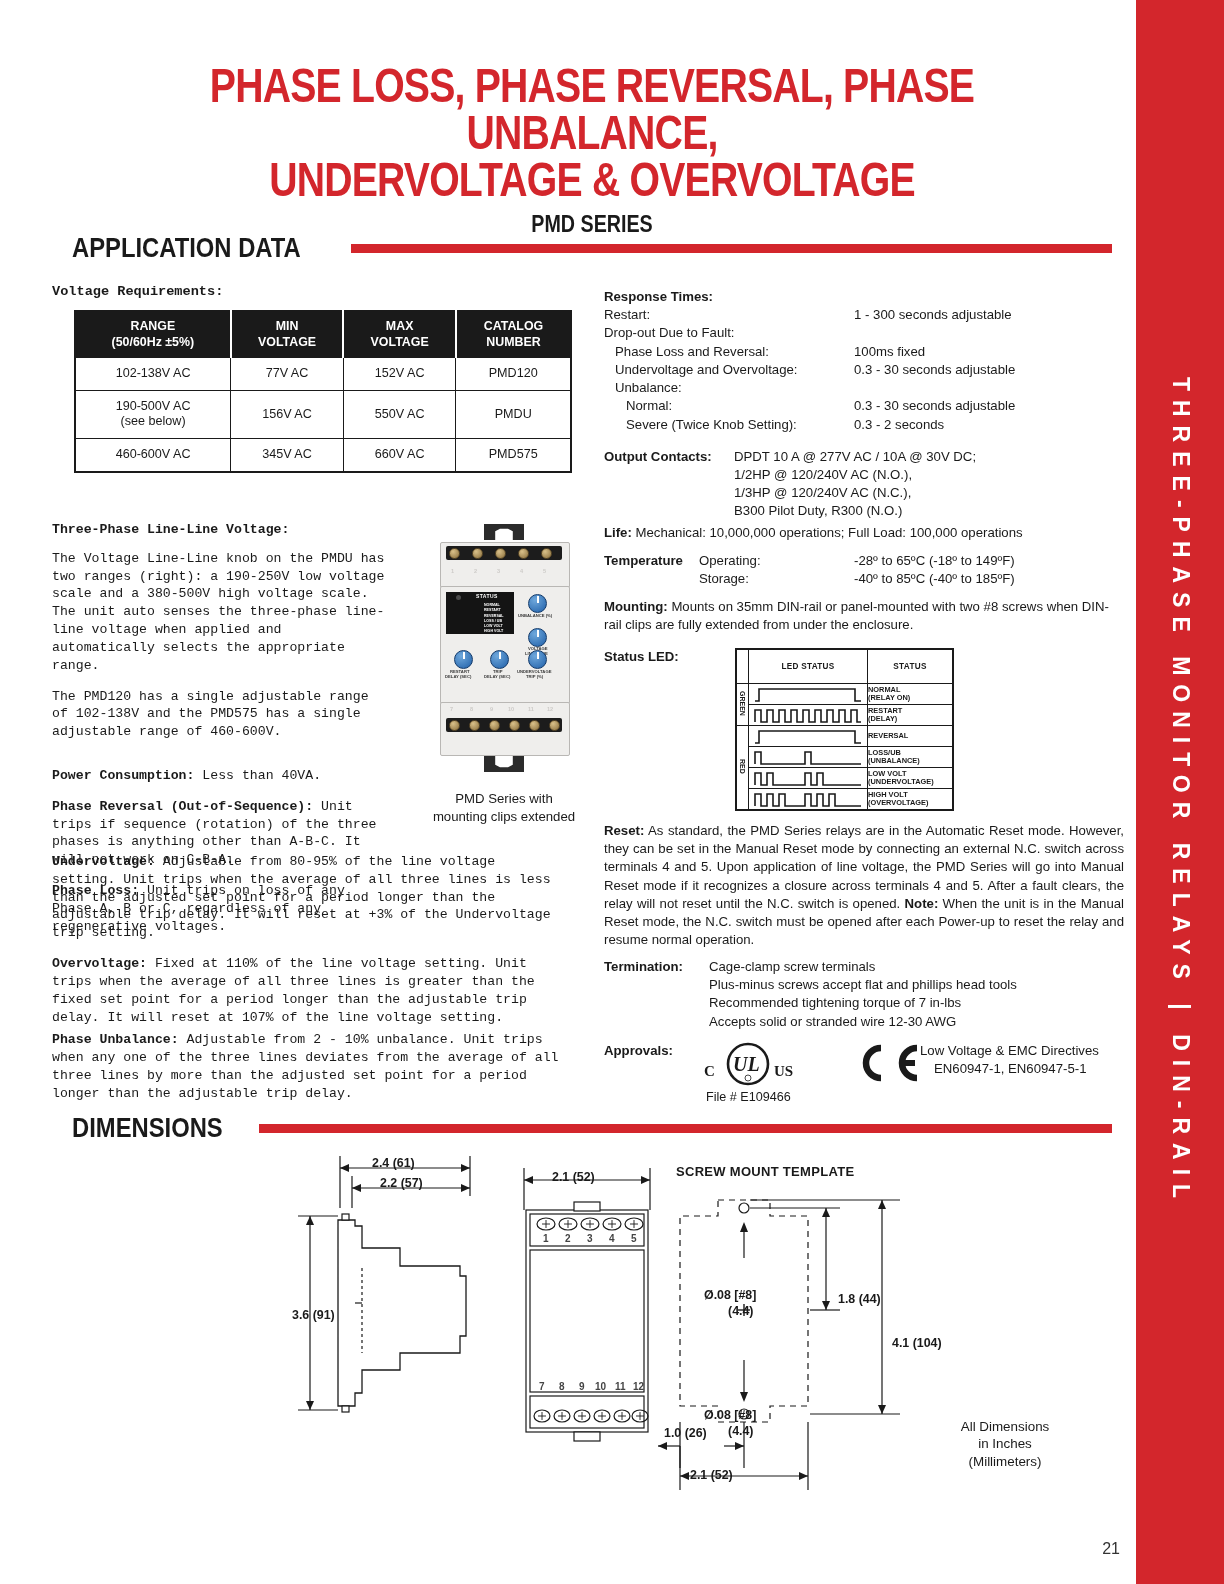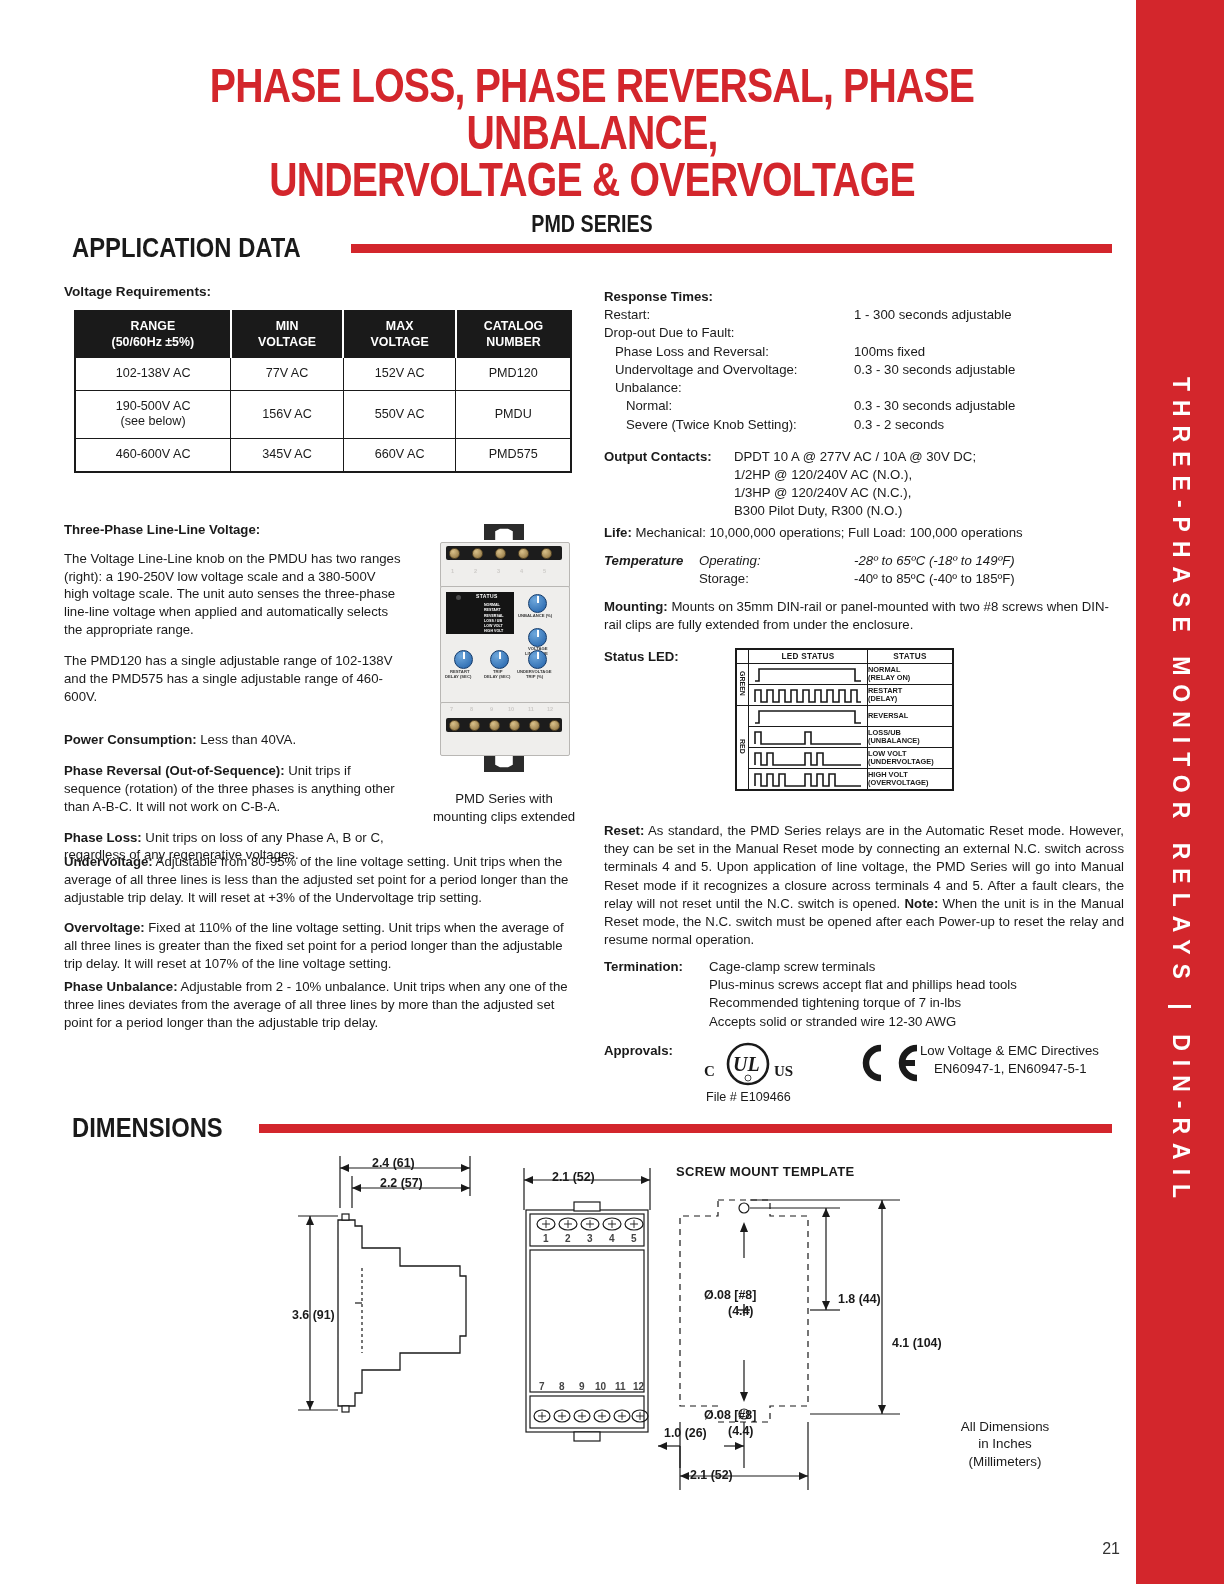--- a/index.html
+++ b/index.html
@@ -49,21 +49,21 @@
     white-space:nowrap;letter-spacing:0px;
   }
   .sec-head .bar{height:9px;background:#d3262c;margin-left:10px;}
   #sec-app{top:232px;left:72px;width:1040px;}
   #sec-app .bar{width:830px;}
   #sec-dim{top:1112px;left:72px;width:1040px;}
   #sec-dim .bar{width:880px;}
 
   
   .b{font-weight:bold;}
-  .col-left{position:absolute;left:64px;width:512px;font-size:13.2px;line-height:1.35;}
+  .col-left{position:absolute;left:52px;width:512px;font-size:13.2px;line-height:1.35;font-family:Liberation Mono, monospace;}
   .col-right{position:absolute;left:604px;width:512px;font-size:13.2px;line-height:1.38;}
 
   h4.sub{font-size:13.6px;font-weight:bold;margin:0 0 7px 0;}
 
   
   #vtable{position:absolute;left:74px;top:310px;border-collapse:collapse;width:498px;
           font-size:12.6px;}
   #vtable th{
     background:#1a1a1a;color:#ffffff;font-weight:bold;text-align:center;
     padding:7px 2px;line-height:1.25;font-size:12.4px;
@@ -77,21 +77,21 @@
   .two-col{display:grid;grid-template-columns:250px 1fr;}
   .indent1{padding-left:11px;}
   .indent2{padding-left:22px;}
   .hang{display:grid;grid-template-columns:118px 1fr;}
   .hang3{display:grid;grid-template-columns:130px 1fr;}
 
   
   #led-wrap{position:absolute;left:735px;top:648px;}
   #ledtbl{border-collapse:collapse;border:2px solid #1a1a1a;font-size:7.4px;font-weight:bold;}
   #ledtbl td,#ledtbl th{border:1px solid #1a1a1a;padding:0;}
-  #ledtbl .hdr{text-align:center;font-size:8.2px;padding:2px 4px;letter-spacing:.3px;margin-left:17px;}
+  #ledtbl .hdr{text-align:center;font-size:8.2px;padding:12px 4px;letter-spacing:.3px;margin-left:17px;}
   .vlabel{width:11px;text-align:center;font-size:7.6px;font-weight:bold;line-height:1.0;}
   .wavecell{width:118px;height:20px;background:#ffffff;}
   .statcell{padding:1px 4px;line-height:1.12;width:84px;}
   .wv{display:block;}
 
   
   #photo{position:absolute;left:428px;top:524px;width:152px;height:248px;}
   .dev-body{position:absolute;background:#efeeec;border:1px solid #b9b7b4;}
   .clip{position:absolute;background:#2b2b2b;}
   .termbar{position:absolute;background:#1c1c1c;border-radius:2px;}
@@ -328,21 +328,21 @@
     <span></span>
       <span>B300 Pilot Duty, R300 (N.O.)</span>
   </div>
 </div>
 
 <div class="col-right" style="top:524px;">
   <span class="b">Life:</span><span> Mechanical: 10,000,000 operations; Full Load: 100,000 operations</span>
 </div>
 
 <div class="col-right" style="top:552px;">
-  <div class="two-col" style="grid-template-columns:95px 155px 1fr;font-style:italic;">
+  <div class="two-col" style="grid-template-columns:95px 155px 1fr;">
     <span class="b">Temperature</span>
     <span>Operating:</span>
     <span>-28º to 65ºC (-18º to 149ºF)</span>
   </div>
   <div class="two-col" style="grid-template-columns:95px 155px 1fr;">
     <span></span>
     <span>Storage:</span>
     <span>-40º to 85ºC (-40º to 185ºF)</span>
   </div>
 </div>

